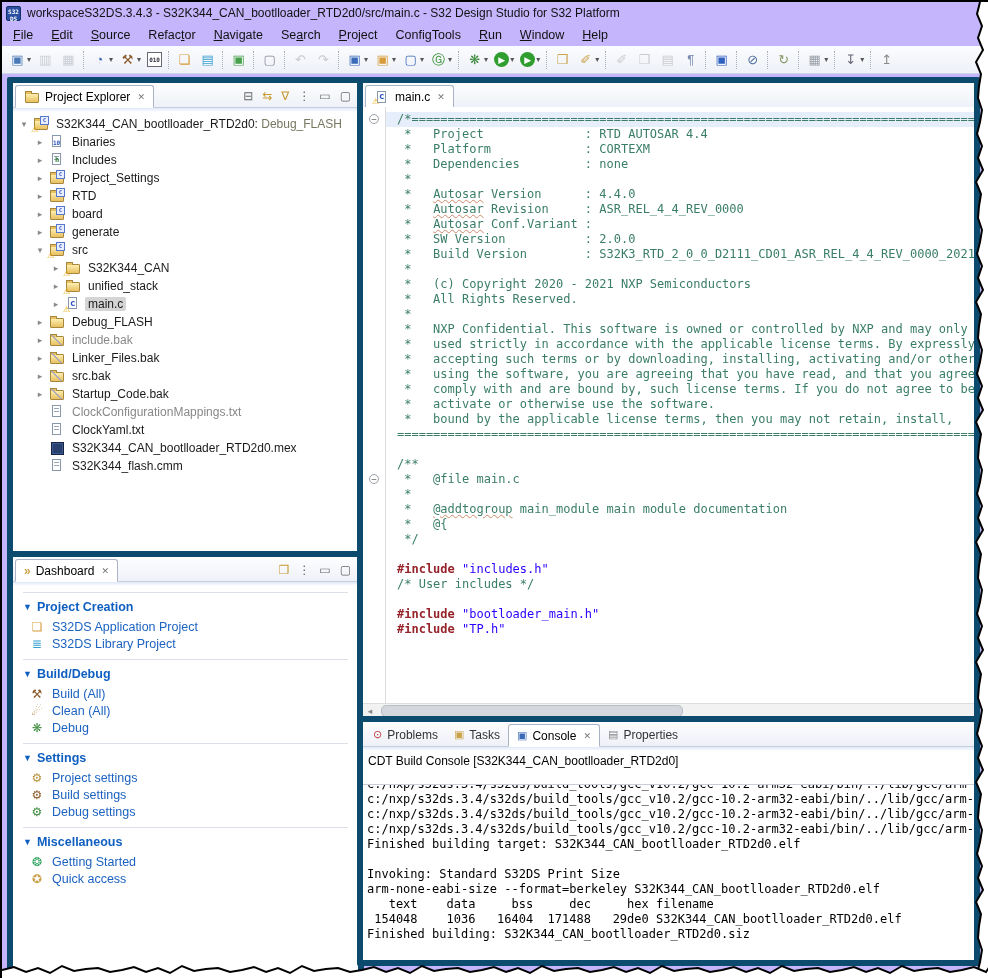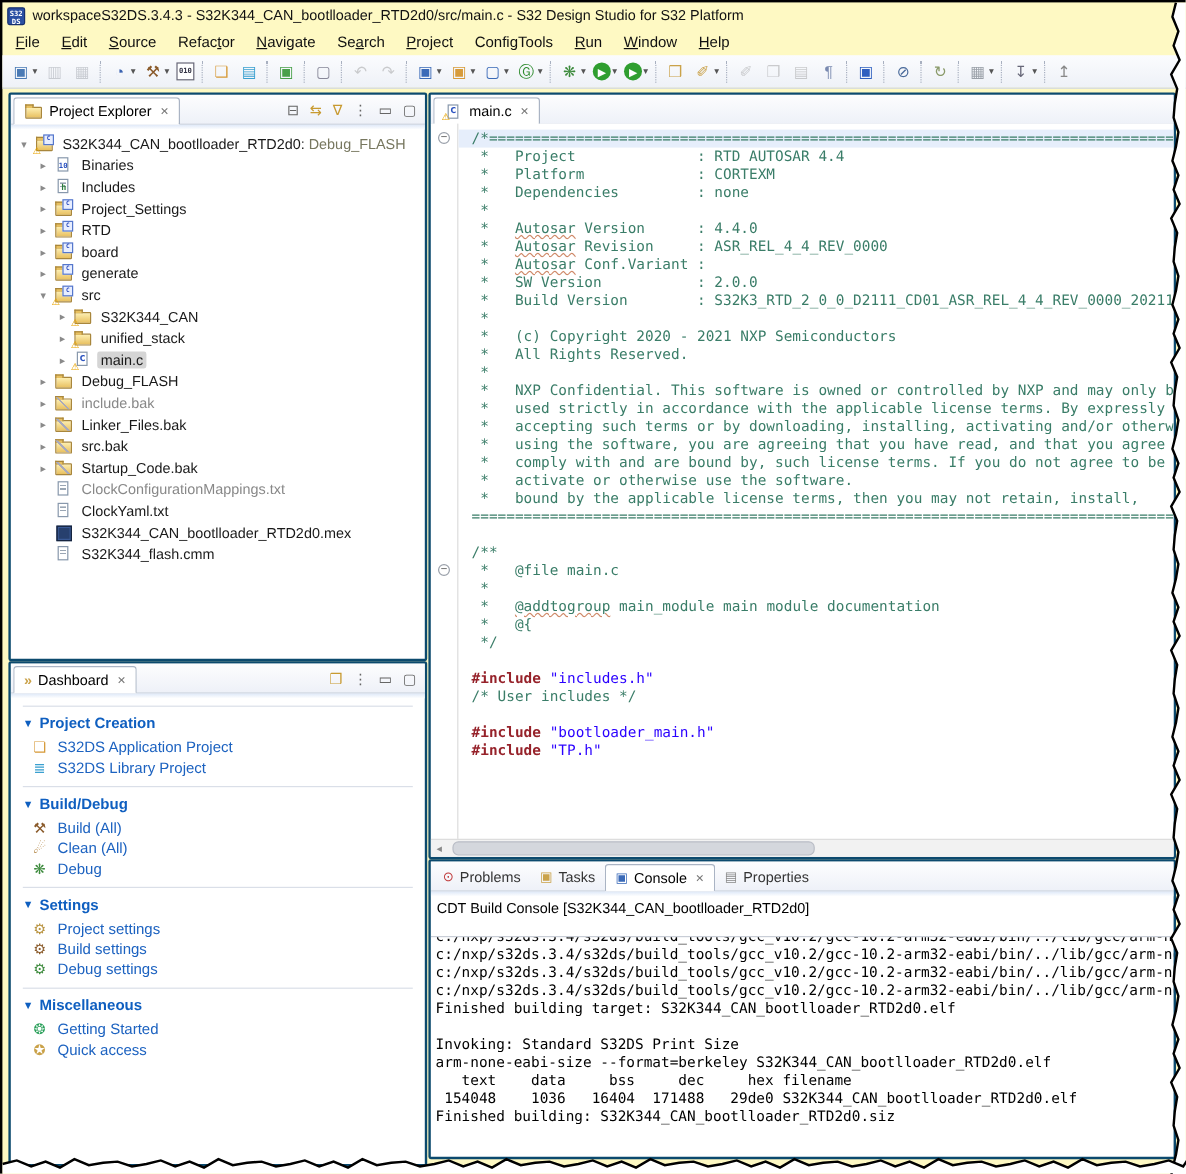--- a/index.html
+++ b/index.html
@@ -1,34 +1,34 @@
 <!DOCTYPE html>
 <html><head>
 <meta charset="utf-8">
 <style>
   html,body{margin:0;padding:0;width:988px;height:978px;overflow:hidden;background:#fff;
     font-family:"Liberation Sans",sans-serif;-webkit-font-smoothing:antialiased;}
-  #window{position:absolute;inset:0;background:#fef9c3;border-top:2px solid #000;border-left:2px solid #000;box-sizing:border-box;}
+  #window{position:absolute;inset:0;background:#c4b5fd;border-top:2px solid #000;border-left:2px solid #000;box-sizing:border-box;}
   
   .titlebar{height:22px;display:flex;align-items:center;gap:6px;padding-left:4px;font-size:12px;color:#111;}
   .appicon{width:15px;height:15px;background:#2a4fa2;border:1px solid #16306e;border-radius:2px;color:#fff;
     font:bold 6px/7px "DejaVu Sans Mono",monospace;text-align:center;padding-top:1px;box-sizing:border-box;}
   .menubar{height:22px;display:flex;align-items:center;padding-left:2px;font-size:12.5px;color:#111;}
   .menu-item{padding:2px 9px;border-radius:2px;}
   .toolbar{height:27px;display:flex;align-items:center;padding:0 4px;background:linear-gradient(#fbfcfe,#eef1f7);
     border-bottom:1px solid #d0d6e2;overflow:hidden;white-space:nowrap;}
   .tbsep{width:1px;height:18px;margin:0 3px;border-left:1px dotted #a8b0c0;}
   .tbbtn{display:inline-flex;align-items:center;gap:1px;padding:2px 2px;border-radius:3px;margin:0 1px;}
   .tbico{width:17px;height:17px;display:inline-flex;align-items:center;justify-content:center;font-size:13px;}
   .tbico.box{font:bold 6px/8px "DejaVu Sans Mono",monospace;border:1px solid #667;background:#fff;width:13px;height:13px;color:#334;}
   .tbico.circ{border-radius:50%;color:#fff !important;font-size:9px;width:15px;height:15px;}
   .tb-dd{font-size:8px;color:#555;}
   .off{opacity:.4;}
   
-  .panel{position:absolute;background:#fff;border:2px solid #0c4a6e;border-radius:2px;overflow:hidden;}
+  .panel{position:absolute;background:#fff;border:6px solid #0c4a6e;border-radius:2px;overflow:hidden;}
   #pe{left:5px;top:75px;width:345px;height:470px;}
   #dash{left:5px;top:549px;width:345px;height:417px;}
   #editor{left:355px;top:75px;right:8px;height:635px;}
   #bottom{left:355px;top:714px;right:8px;bottom:12px;}
   .tabbar{height:24px;background:linear-gradient(#fdfdfe,#eef1f8);border-bottom:1px solid #c6cedb;display:flex;align-items:flex-end;padding-left:2px;}
   .tab{height:23px;display:flex;align-items:center;gap:5px;padding:0 8px;font-size:12px;color:#333;box-sizing:border-box;}
   .tab.sel{background:#fff;border:1px solid #aab4c4;border-bottom:1px solid #fff;border-radius:3px 3px 0 0;margin-bottom:-1px;color:#000;}
   .tabx{font-size:9px;color:#777;margin-left:2px;}
   .vtools{margin-left:auto;display:flex;align-items:center;gap:9px;padding-right:7px;padding-bottom:4px;color:#8a6d1f;font-size:12px;}
   .band{height:4px;background:linear-gradient(#dfe9f8,#fff);}

